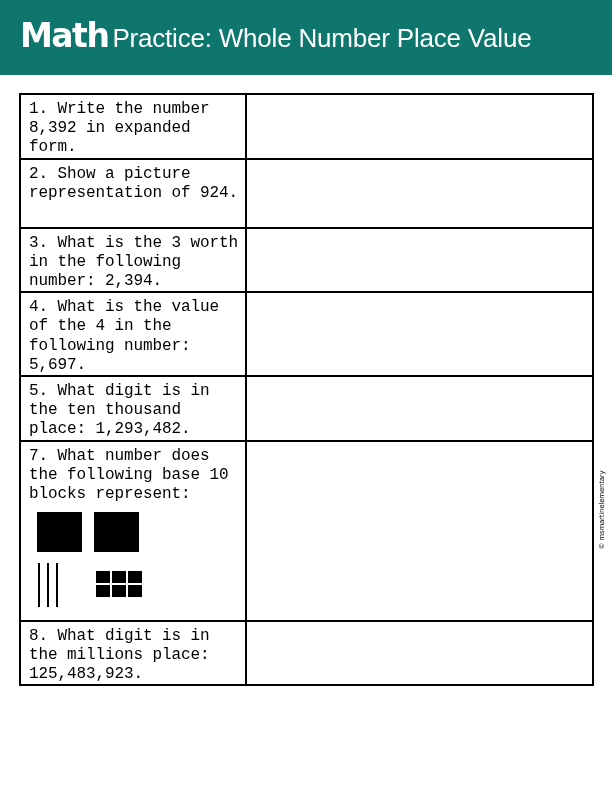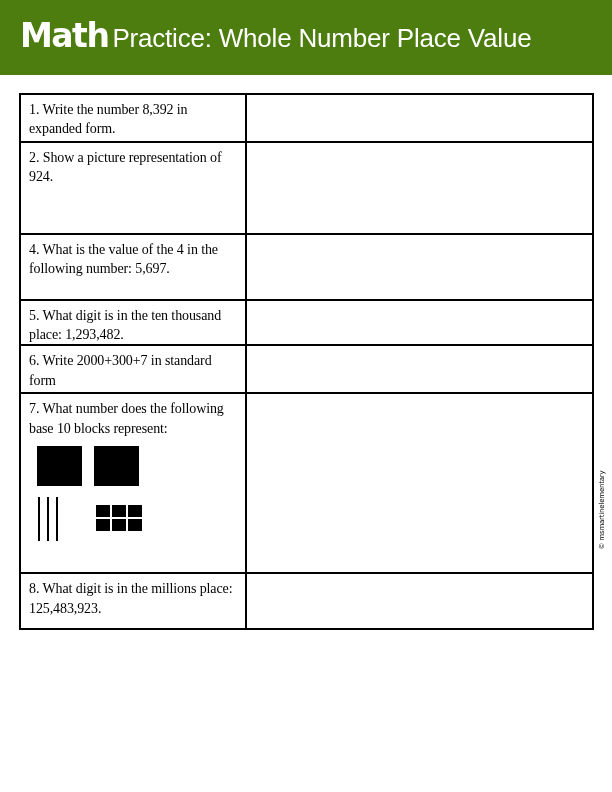--- a/index.html
+++ b/index.html
@@ -13,21 +13,21 @@
     position: relative;
     overflow: hidden;
     font-family: "DejaVu Sans", "Liberation Sans", sans-serif;
     color: #000;
   }
   .header {
     position: absolute;
     left: 0; top: 0;
     width: 612px;
     height: 75px;
-    background: #4d7c0f;
+    background: #0f766e;
     color: #fff;
   }
   .header-title {
     position: absolute;
     left: 20px;
     top: 16px;
     white-space: nowrap;
     line-height: 40px;
   }
   .brand {
@@ -53,22 +53,22 @@
     table-layout: fixed;
   }
   .sheet td {
     border: 2px solid #000;
     vertical-align: top;
     padding: 0;
   }
   .sheet td.q {
     width: 210px;
     padding: 5px 6px 0 8px;
-    font-family: Liberation Serif, serif;
-    font-size: 14px;
+    font-family: Liberation Mono, monospace;
+    font-size: 16px;
     line-height: 19.2px;
     letter-spacing: -0.1px;
   }
   .sheet td.a {
     width: auto;
   }
   .blocks {
     position: relative;
     height: 115px;
   }
@@ -121,34 +121,34 @@
     <span class="brand">Math</span><span class="subtitle">Practice: Whole Number Place Value</span>
   </div>
 </div>
 
 <table class="sheet">
   <tbody>
       <tr style="height:48px">
     <td class="q">1. Write the number 8,392 in expanded form.</td>
     <td class="a"></td>
   </tr>
-  <tr style="height:92px">
+  <tr style="height:69px">
     <td class="q">2. Show a picture representation of 924.</td>
+    <td class="a"></td>
+  </tr>
+  <tr style="height:48px">
+    <td class="q">3. What is the 3 worth in the following number: 2,394.</td>
     <td class="a"></td>
   </tr>
   <tr style="height:66px">
     <td class="q">4. What is the value of the 4 in the following number: 5,697.</td>
     <td class="a"></td>
   </tr>
   <tr style="height:44px">
     <td class="q">5. What digit is in the ten thousand place: 1,293,482.</td>
-    <td class="a"></td>
-  </tr>
-  <tr style="height:48px">
-    <td class="q">6. Write 2000+300+7 in standard form</td>
     <td class="a"></td>
   </tr>
   <tr style="height:180px">
     <td class="q">
       <div>7. What number does the following base 10 blocks represent:</div>
       <div class="blocks">
         <div class="big" style="left:8px"></div>
         <div class="big" style="left:65px"></div>
         <div class="rod" style="left:9px"></div>
         <div class="rod" style="left:18px"></div>

